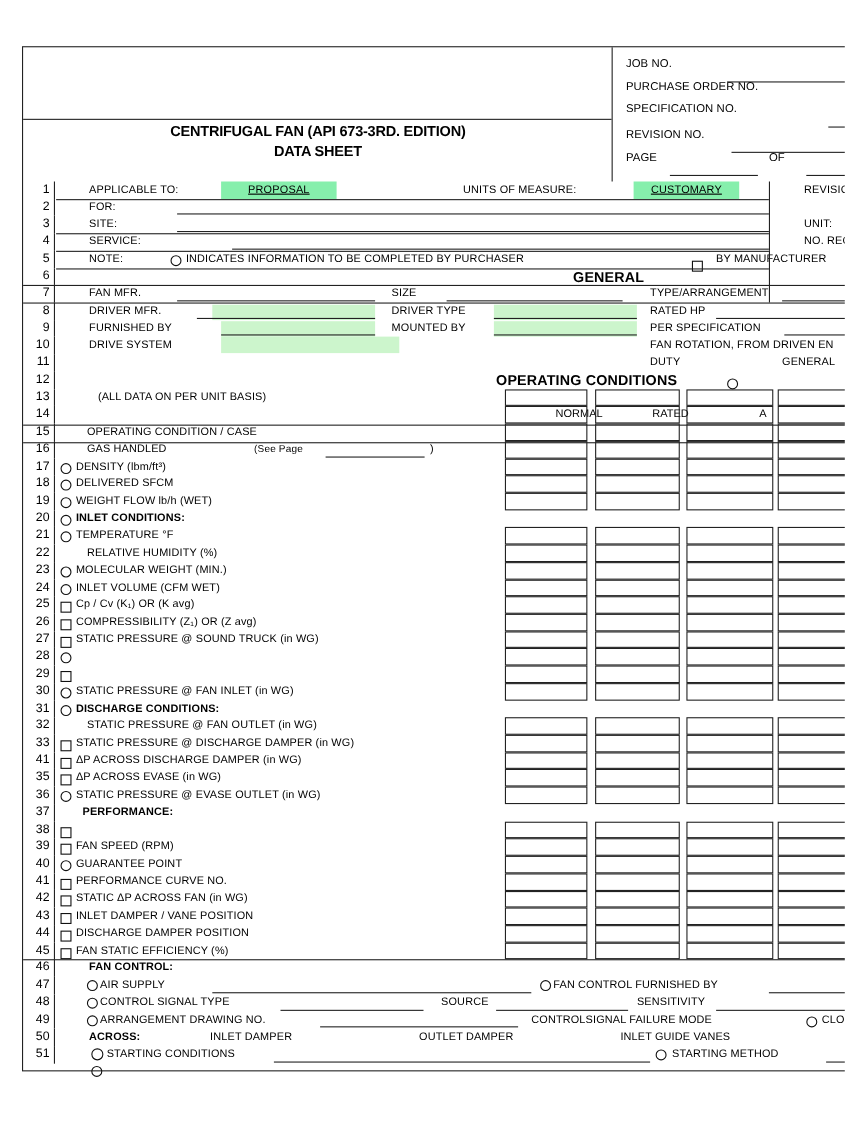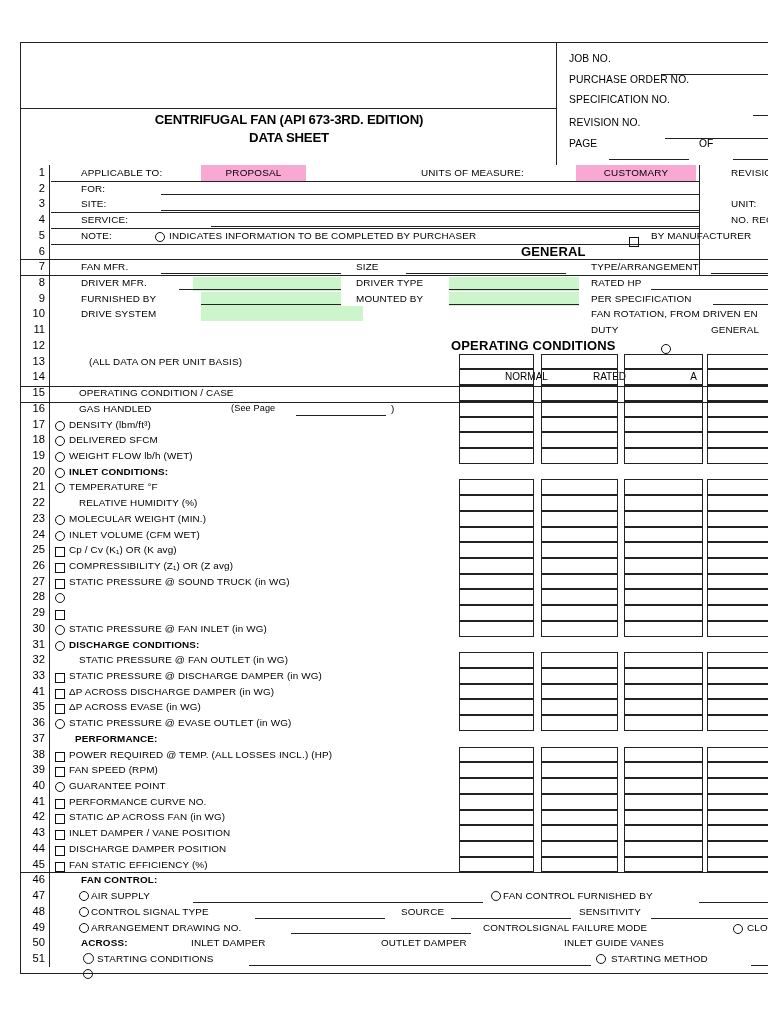--- a/index.html
+++ b/index.html
@@ -40,22 +40,22 @@
       border-right:1.4px solid #222;}
   .body{position:absolute;left:30px;top:0;right:0;height:100%;}
 
   .tx{position:absolute;font-size:9.9px;line-height:15.7px;color:#000;white-space:nowrap;letter-spacing:0.15px;top:0;}
   .tx.b{font-weight:bold;}
 
   
   .fl{position:absolute;border-bottom:1.3px solid #222;height:0;bottom:1px;}
   
   .gh{position:absolute;background:#ccf5cc;}
-  .ghtxt{position:absolute;background:#f9a8d4;font-size:9.9px;line-height:15.7px;
-         text-align:center;color:#000;letter-spacing:0.2px;top:0;}
+  .ghtxt{position:absolute;background:#86efac;font-size:9.9px;line-height:15.7px;
+         text-align:center;color:#000;letter-spacing:0.2px;top:0;text-decoration:underline;}
 
   
   .hsep{position:absolute;left:0;right:0;border-top:1.4px solid #222;}
   .hsep.thin{border-top:1px solid #222;}
 
   
   .vr{position:absolute;border-left:1.3px solid #222;}
 
   
   .circ{position:absolute;width:10px;height:10px;border:1.25px solid #111;
@@ -102,21 +102,21 @@
   </div>
 
   <div id="rows">
 
   <div class="r">
           <div class="rn">1</div>
           <div class="body" id="rb1">
             <div class="tx" style="left:30px;">APPLICABLE TO:</div>
             <div class="ghtxt" style="left:150px;width:105px;">PROPOSAL</div>
             <div class="tx" style="left:370px;">UNITS OF MEASURE:</div>
-            <div class="ghtxt" style="left:525px;width:120px;">CUSTOMARY</div>
+            <div class="ghtxt" style="left:525px;width:96px;">CUSTOMARY</div>
             <div class="tx" style="left:680px;">REVISION:</div>
           </div>
         </div>
         <div class="r">
           <div class="rn">2</div>
           <div class="body" id="rb2">
             <div class="tx" style="left:30px;">FOR:</div>
             <div class="fl" style="left:110px;width:538px;"></div>
           </div>
         </div>
@@ -379,21 +379,20 @@
         <div class="r">
           <div class="rn">37</div>
           <div class="body" id="rb37">
             <div class="tx b" style="left:24px;">PERFORMANCE:</div>
           </div>
         </div>
         <div class="r">
           <div class="rn">38</div>
           <div class="body" id="rb38">
             <div class="sq" style="left:4px;top:5px;"></div>
-            <div class="tx" style="left:18px;">POWER  REQUIRED  @  TEMP.  (ALL  LOSSES  INCL.) (HP)</div>
           </div>
         </div>
         <div class="r">
           <div class="rn">39</div>
           <div class="body" id="rb39">
             <div class="sq" style="left:4px;top:5px;"></div>
             <div class="tx" style="left:18px;">FAN  SPEED  (RPM)</div>
           </div>
         </div>
         <div class="r">

